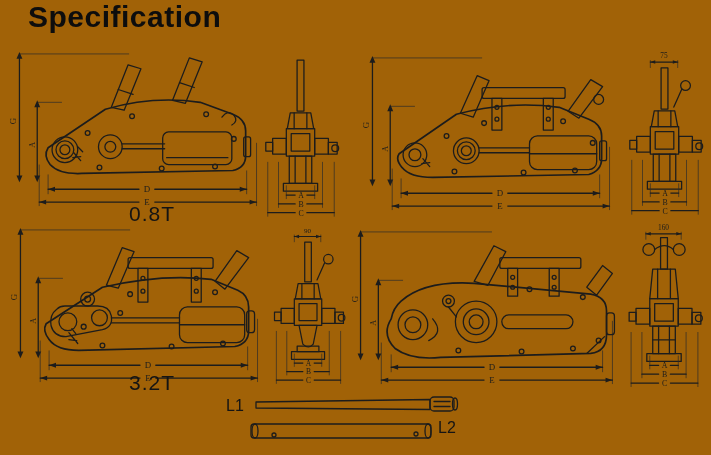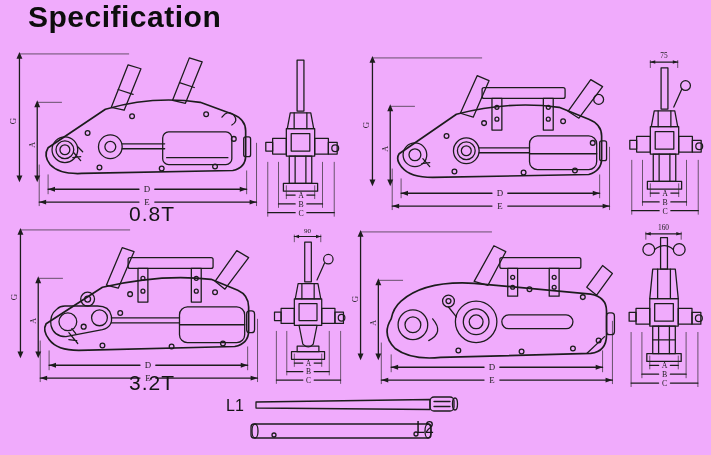--- a/index.html
+++ b/index.html
@@ -1,17 +1,17 @@
 <!DOCTYPE html>
 <html><head>
 <meta charset="utf-8">
 <style>
   html,body{margin:0;padding:0;background:#e8e8e8;}
   .canvas{
-    position:relative;width:711px;height:455px;background:#f0abfc;
+    position:relative;width:711px;height:455px;background:#a16207;
     font-family:"Liberation Sans",sans-serif;overflow:hidden;color:#141414;
   }
   .title{
     position:absolute;left:28px;top:0px;font-size:30px;font-weight:bold;
     letter-spacing:0.5px;color:#0d0d0d;
   }
   .model-label{
     position:absolute;width:110px;text-align:center;font-size:21px;color:#141414;
     letter-spacing:1px;
   }
@@ -467,15 +467,15 @@
       <ellipse class="art" cx="207" cy="12" rx="2.5" ry="6"></ellipse>
     </g>
     <g>
       <rect class="art" x="3" y="32" width="180" height="14" rx="3"></rect>
       <ellipse class="art" cx="7" cy="39" rx="3" ry="7"></ellipse>
       <ellipse class="art" cx="180" cy="39" rx="3" ry="7"></ellipse>
       <circle class="art" cx="26" cy="43" r="2"></circle>
         <circle class="art" cx="168" cy="42" r="2"></circle>
     </g>
   </svg>
-  <div class="rod-label" style="left:416px;top:419px">L2</div>
+  <div class="rod-label" style="left:438px;top:419px">L2</div>
 
 </div>
 
 </body></html>

